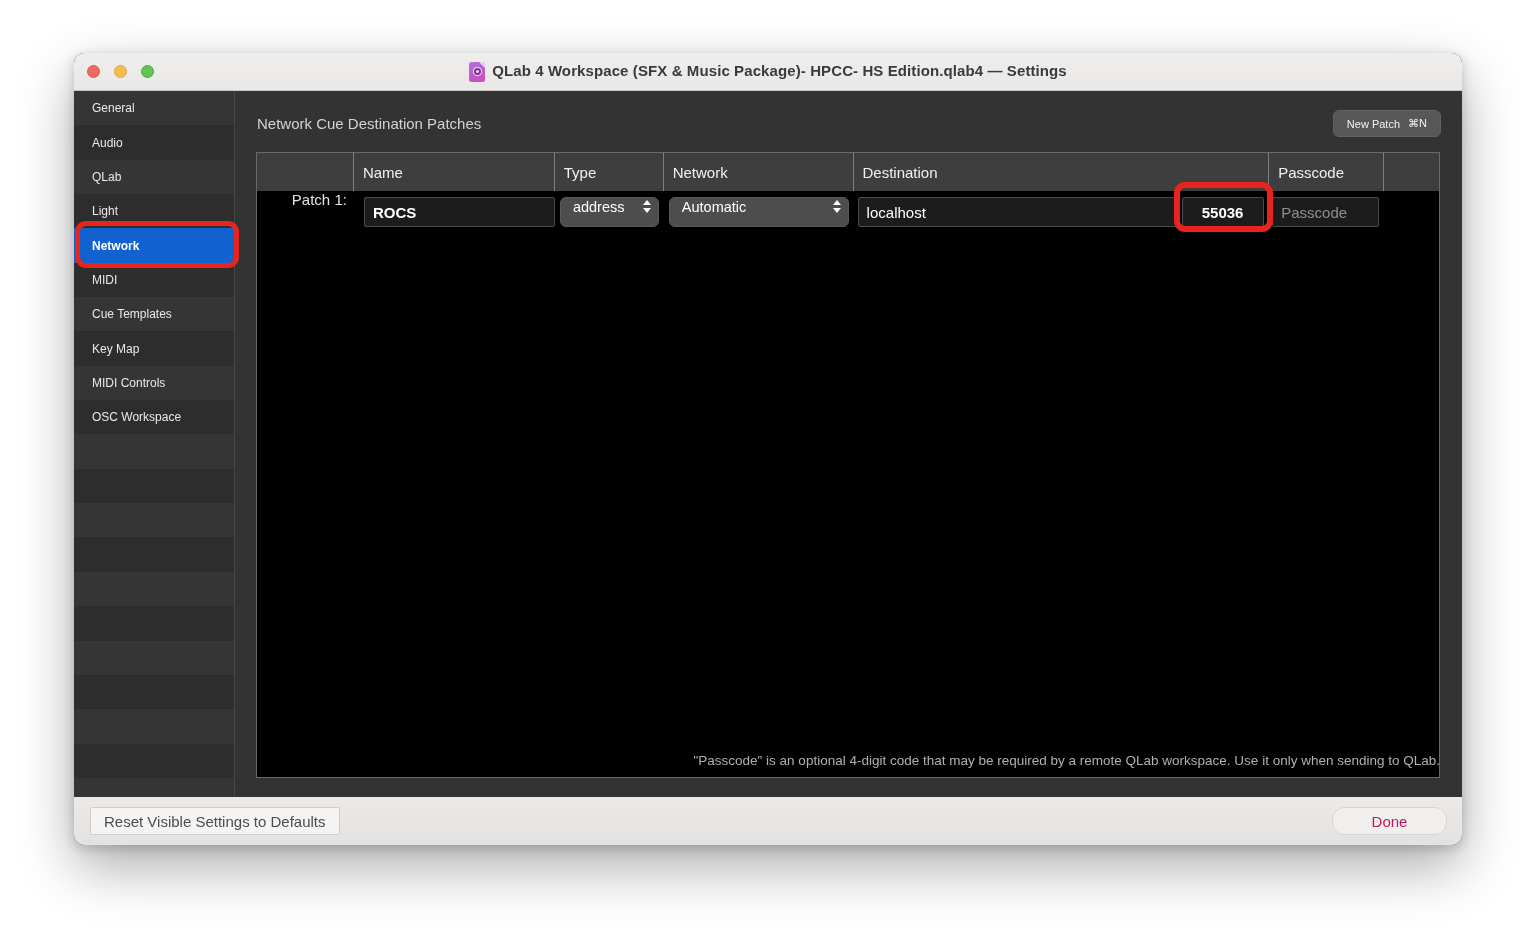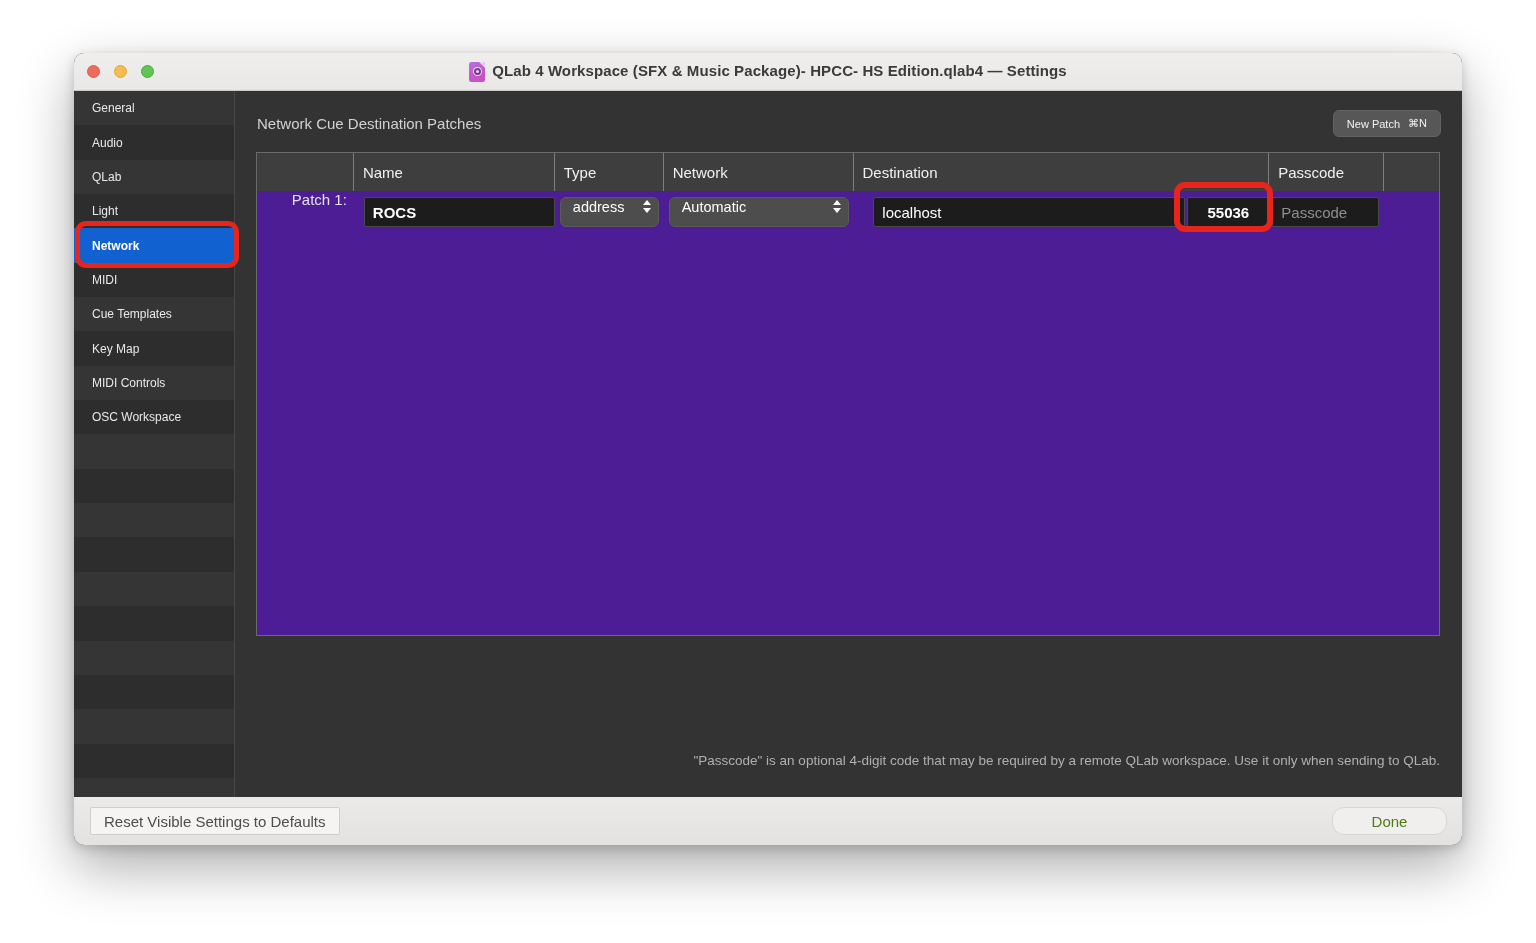--- a/index.html
+++ b/index.html
@@ -92,23 +92,23 @@
     height: 27px; padding: 0 13px;
     background: #575757; border: 1px solid #626262; border-radius: 6px;
     color: #f2f2f2; font-size: 11px;
     display: flex; align-items: center; gap: 8px;
     cursor: default;
   }
 
   
   .patch-table {
     position: absolute; left: 21px; top: 61px;
-    width: 1184px; height: 484px;
+    width: 1184px; height: 626px;
     border: 1px solid #6a6a6a;
-    background: #4c1d95;
+    background: #000000;
   }
   .thead { display: flex; height: 38px; background: #3e3e3e; }
   .th {
     display: flex; align-items: center; padding-left: 9px;
     font-size: 15px; color: #f0f0f0;
     border-right: 1px solid #7e7e7e;
     height: 100%;
   }
   .th:last-child { border-right: none; }
   .trow { display: flex; height: 42px; }
@@ -122,21 +122,21 @@
   }
   .cell { display: flex; align-items: center; height: 100%; }
 
   input.dark-field {
     background: #1c1c1c; border: 1px solid #4a4a4a; border-radius: 2px;
     color: #ffffff; font-size: 15px; height: 30px;
     padding: 0 8px; font-family: "Liberation Sans", sans-serif;
     outline: none;
   }
   .name-input { width: 191px; margin-left: 10px; font-weight: bold; }
-  .dest-input { width: 322px; margin-left: 20px; background: #202020; }
+  .dest-input { width: 322px; margin-left: 4px; background: #202020; }
   .port-input {
     width: 82px; margin-left: 2px; font-weight: bold; text-align: center;
     background: #191919; border-color: #585858; border-radius: 3px;
   }
   .passcode-input {
     width: 107px; margin-left: 3px;
     background: #3a3a3a; border: 1px solid #454545;
   }
   .passcode-input::placeholder { color: #8f8f8f; }
 
@@ -175,21 +175,21 @@
     position: absolute; left: 16px; top: 10px;
     height: 28px; padding: 0 13px;
     background: #f5f4f3; border: 1px solid #cfcecd; border-radius: 2px;
     color: #4d4d4d; font-size: 15px;
     display: flex; align-items: center;
   }
   .done-btn {
     position: absolute; right: 15px; top: 10px;
     height: 28px; width: 115px;
     background: #f0efee; border: 1px solid #d6d5d4; border-radius: 12px;
-    color: #4d7c0f; font-size: 15px;
+    color: #be185d; font-size: 15px;
     display: flex; align-items: center; justify-content: center;
   }
 
   
   .annotation {
     position: absolute; pointer-events: none; z-index: 50;
     border: 5px solid #e8251d; border-radius: 11px;
   }
   .annot-network { left: 1px; top: 168px; width: 164px; height: 47px; }
   .annot-port { left: 1100px; top: 129px; width: 99px; height: 50px; border-width: 6px; }

